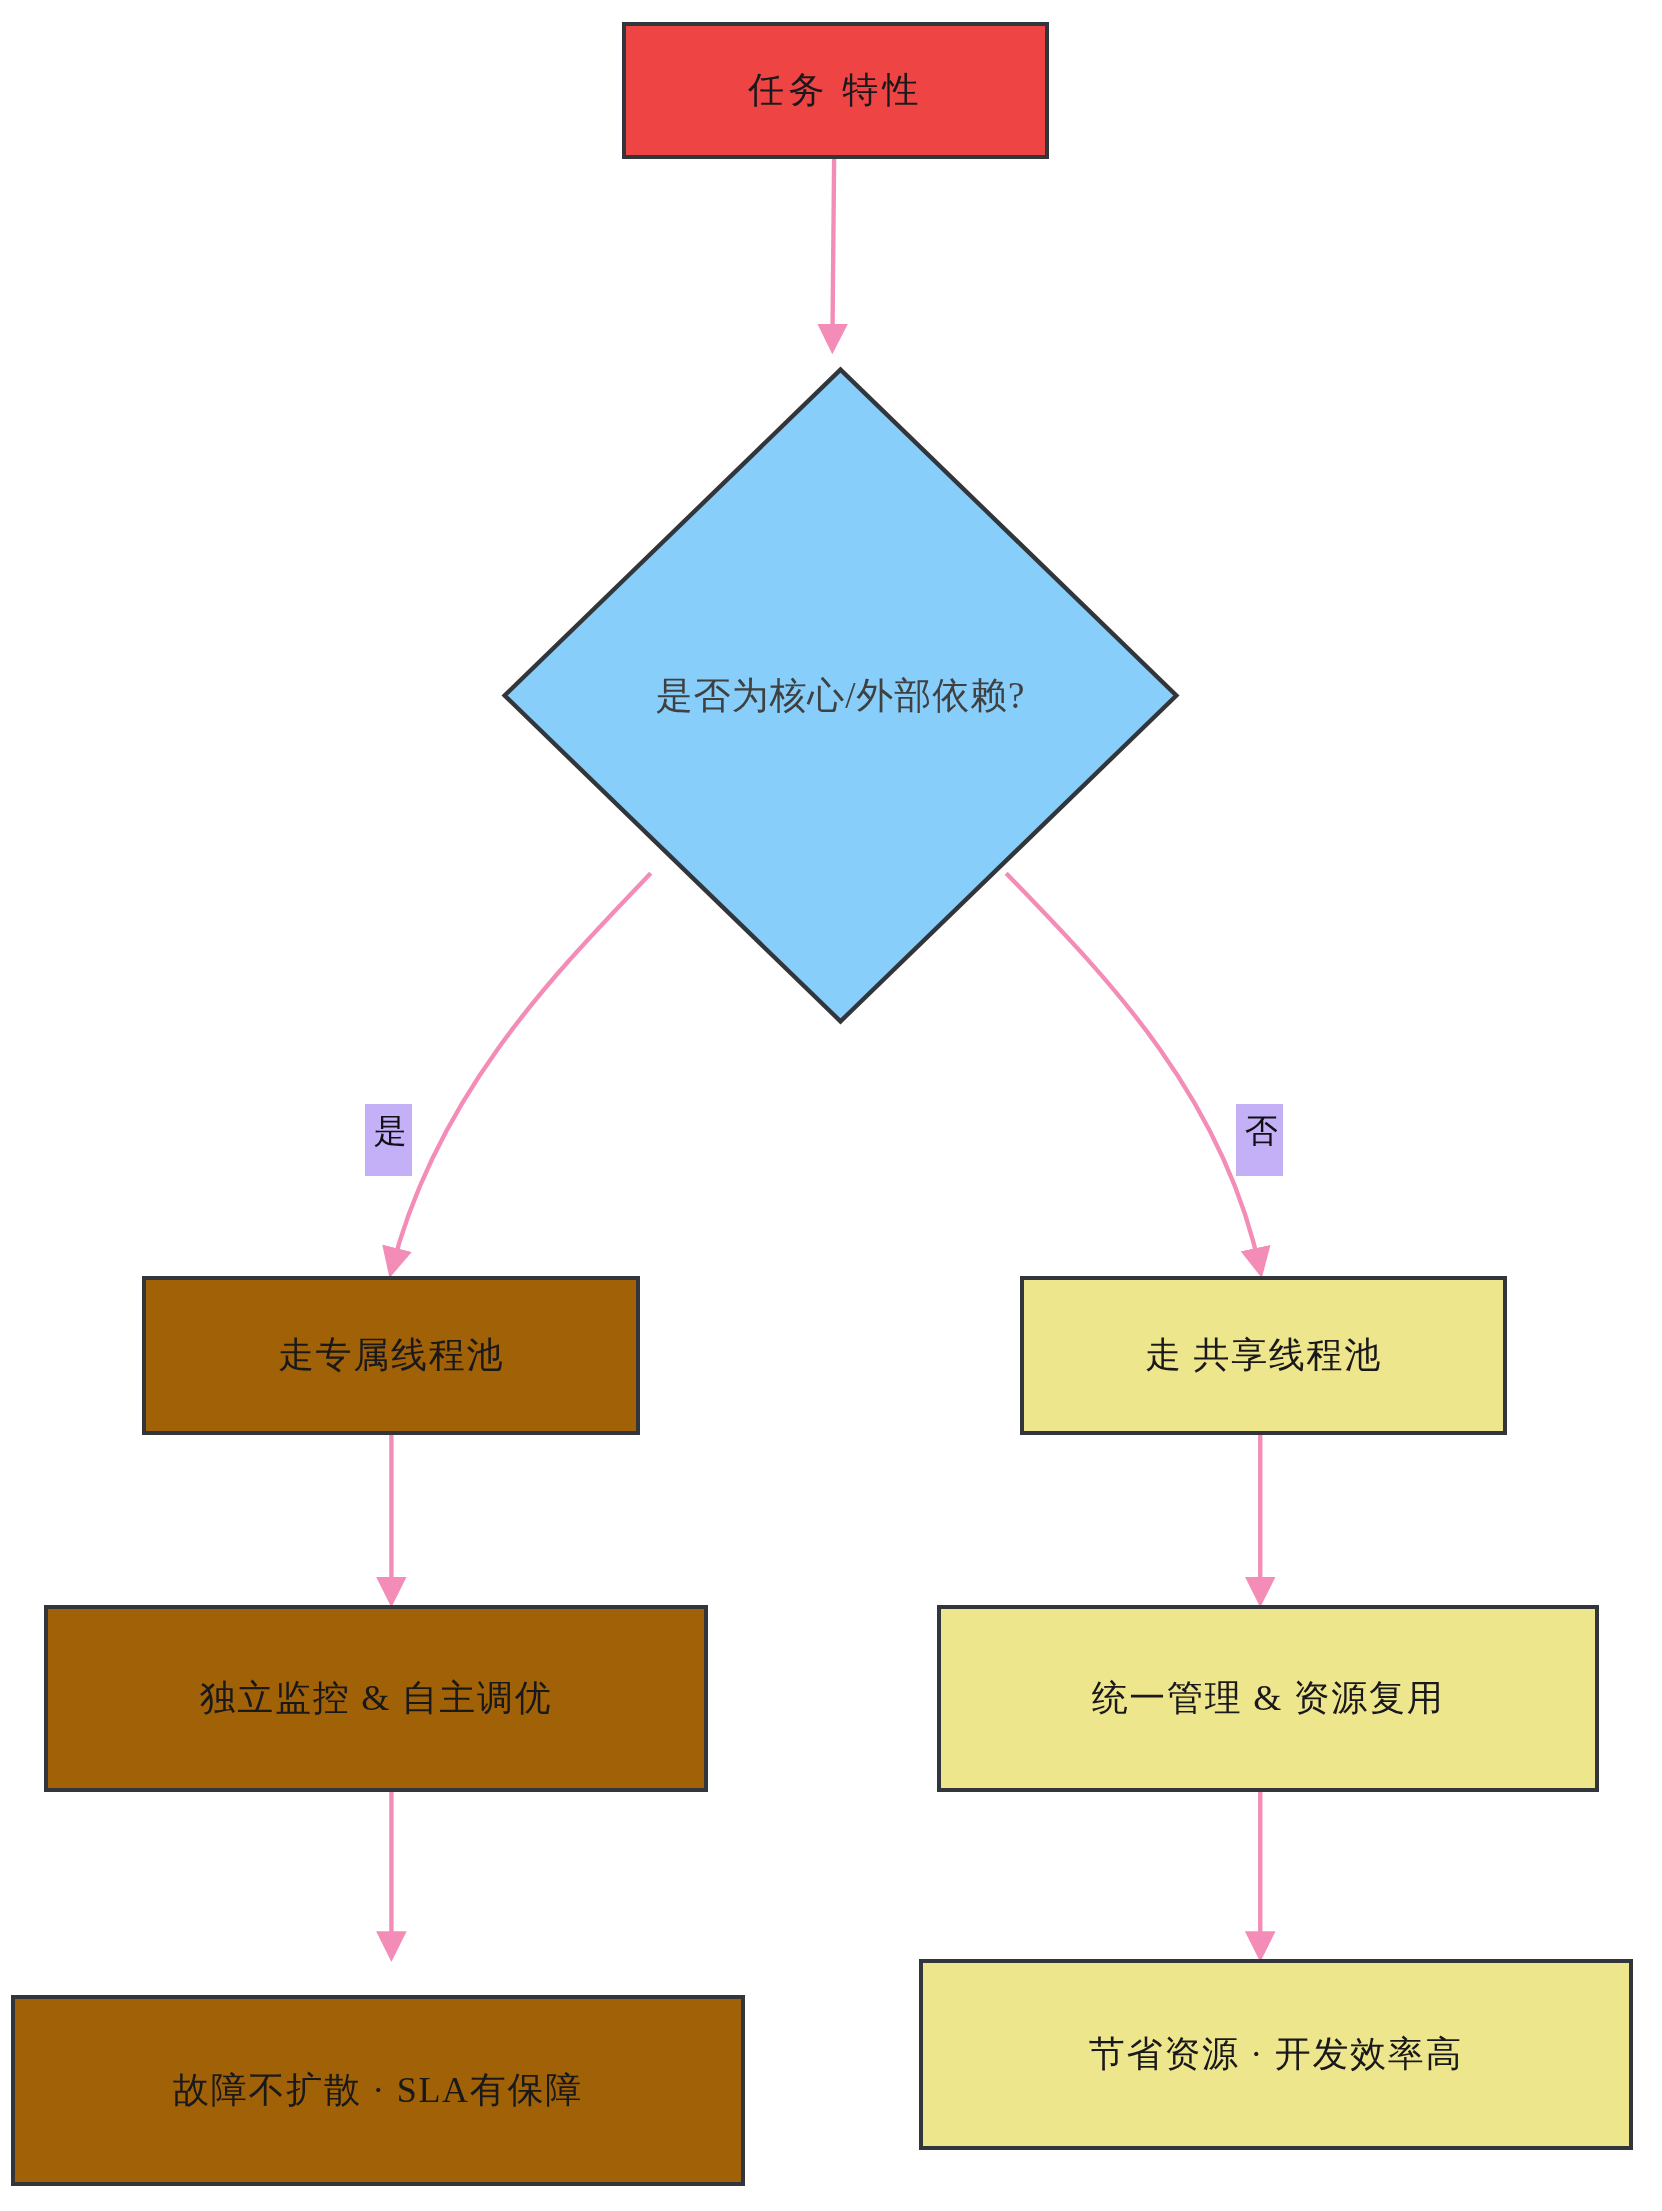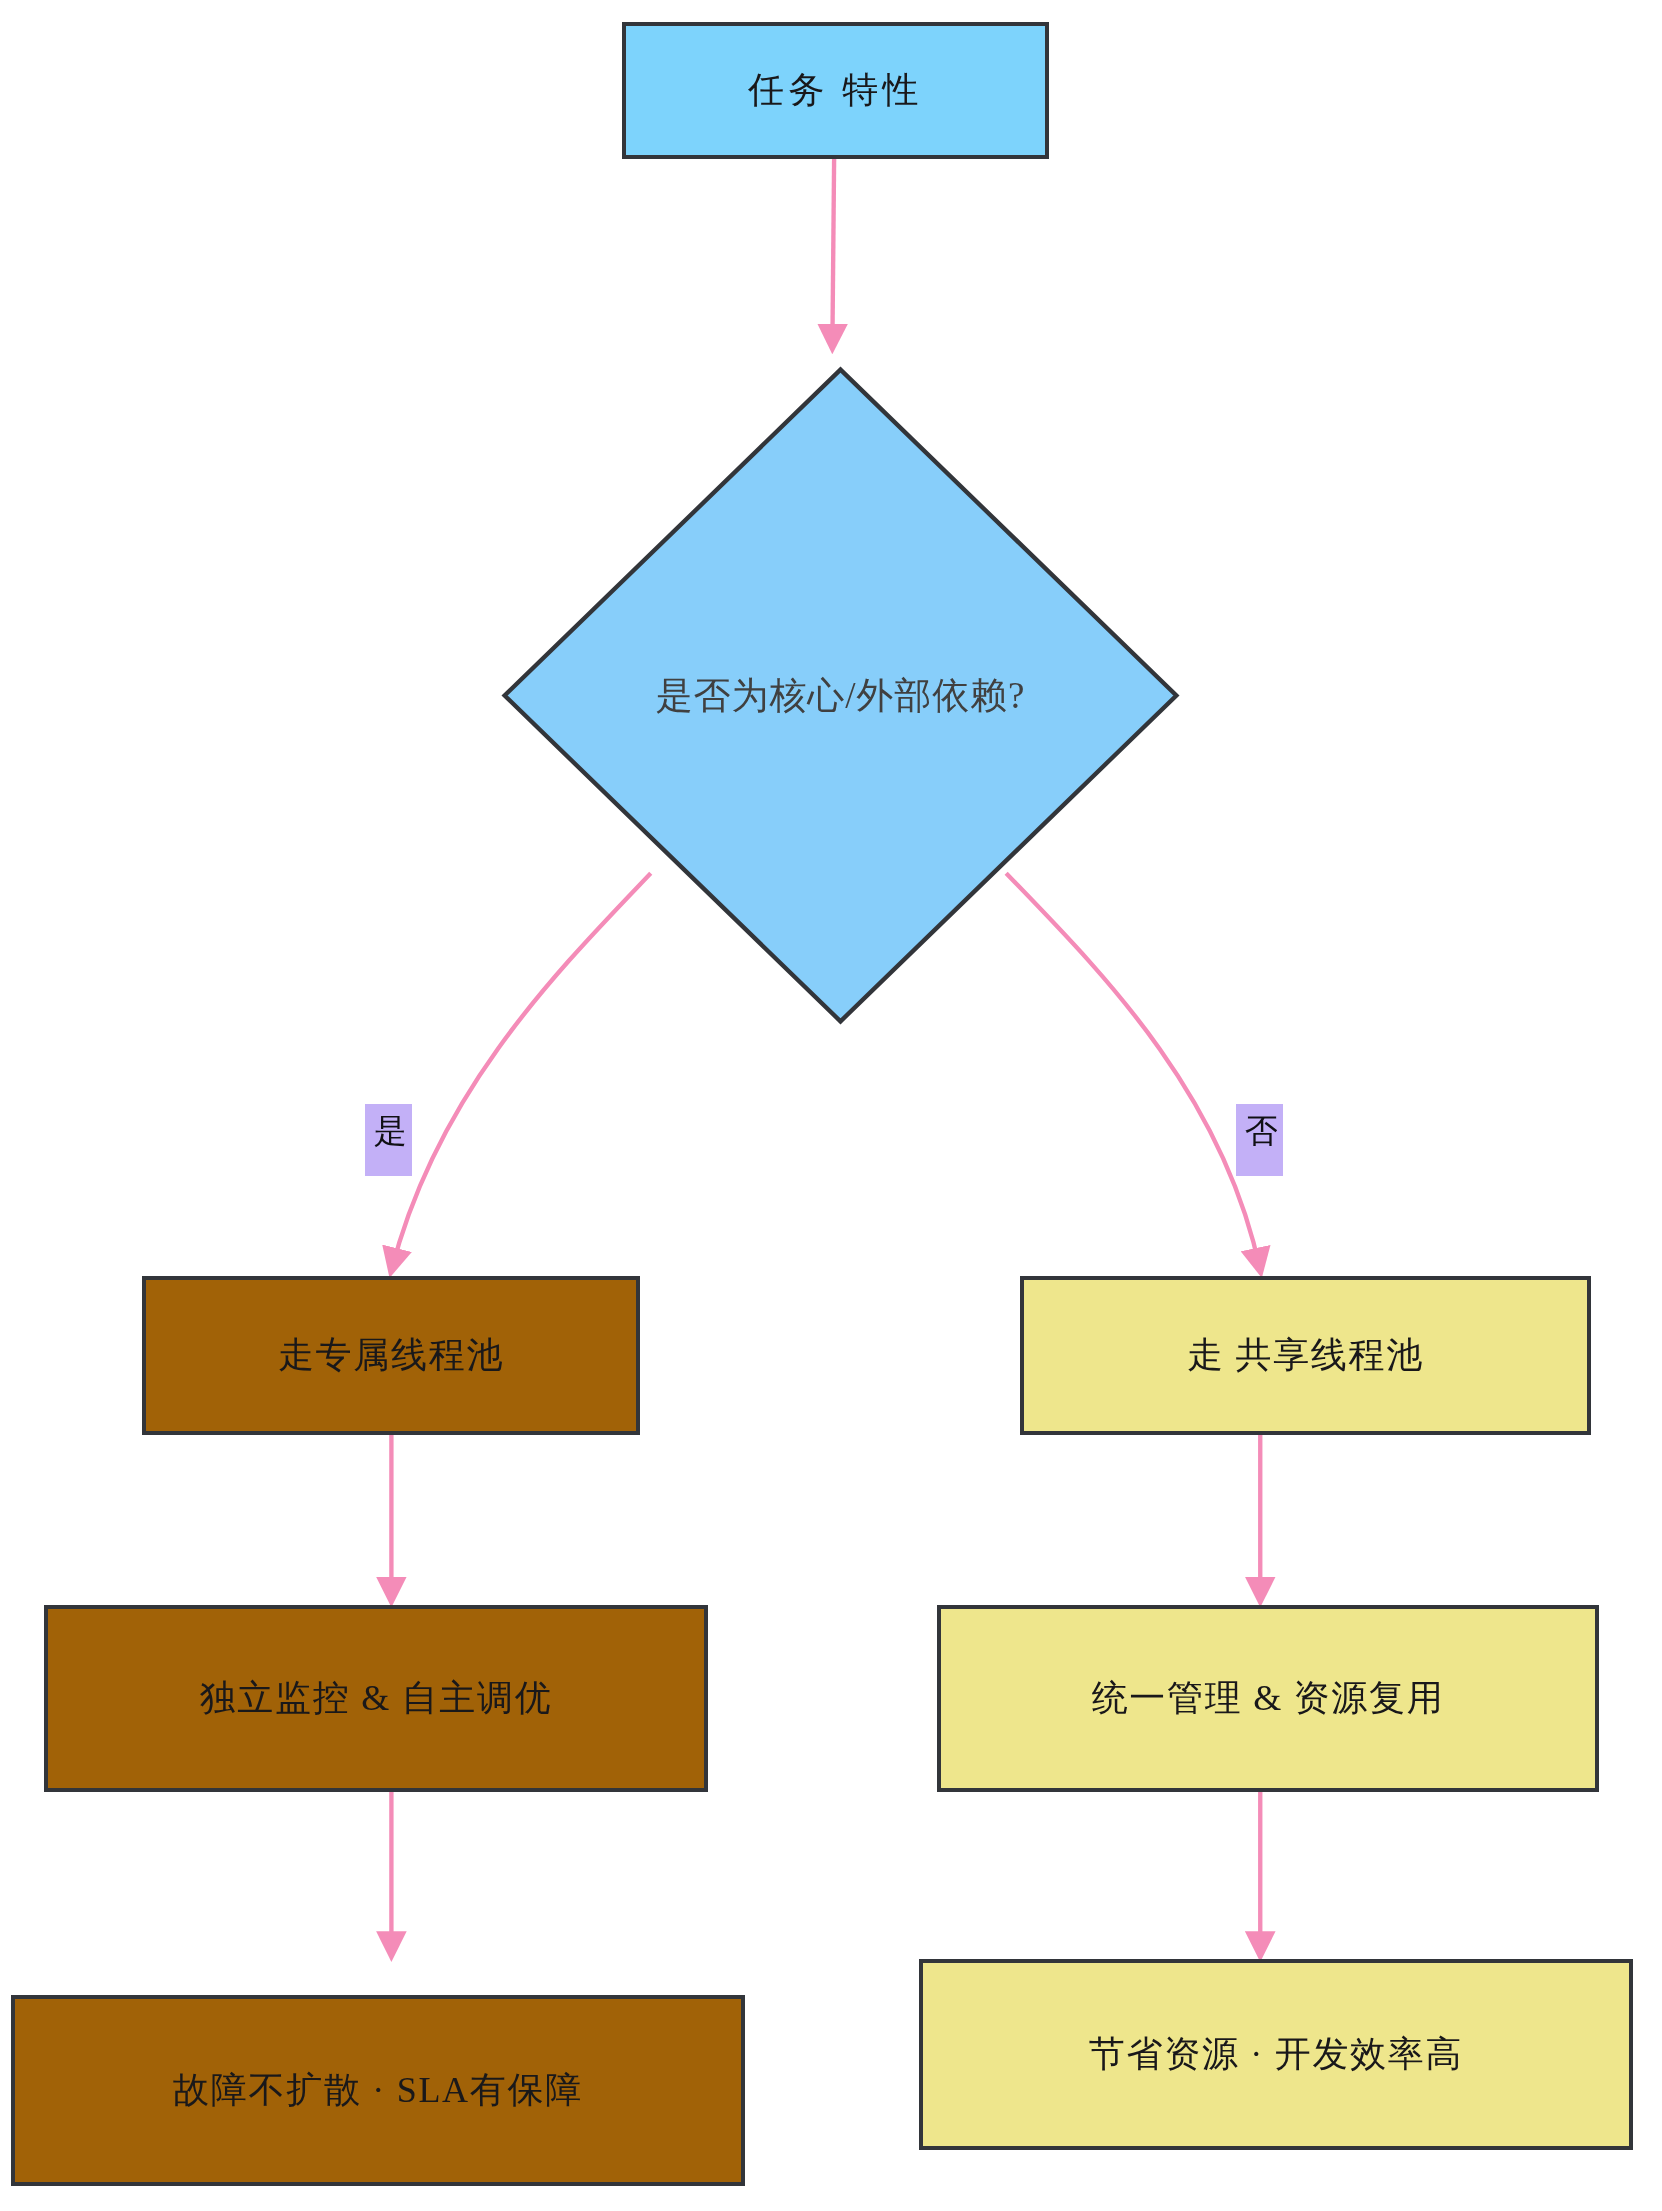--- a/index.html
+++ b/index.html
@@ -37,21 +37,21 @@
     line-height: 1.2;
     white-space: pre;
   }
   .node .label {
     display: block;
     font-size: 36px;
     letter-spacing: 1.7px;
     font-family: "Liberation Serif", "DejaVu Serif", serif;
   }
   .node.start {
-    background: #7dd3fc;
+    background: #ef4444;
   }
   .node.start .label {
     letter-spacing: 4.4px;
   }
   .node.green {
     background: #a16207;
   }
   .node.khaki {
     background: #eee68c;
   }
@@ -146,21 +146,21 @@
   </div>
 
   <div class="node green" style="left:44px; top:1605px; width:664px; height:187px;">
     <span class="label">独立监控 &amp; 自主调优</span>
   </div>
 
   <div class="node green" style="left:11px; top:1959px; width:734px; height:191px;margin-top:36px;">
     <span class="label">故障不扩散 · SLA有保障</span>
   </div>
 
-  <div class="node khaki" style="left:1020px; top:1276px; width:571px; height:159px;">
+  <div class="node khaki" style="left:1020px; top:1276px; width:487px; height:159px;">
     <span class="label">走 共享线程池</span>
   </div>
 
   <div class="node khaki" style="left:937px; top:1605px; width:662px; height:187px;">
     <span class="label">统一管理 &amp; 资源复用</span>
   </div>
 
   <div class="node khaki" style="left:919px; top:1959px; width:714px; height:191px;">
     <span class="label">节省资源 · 开发效率高</span>
   </div>

